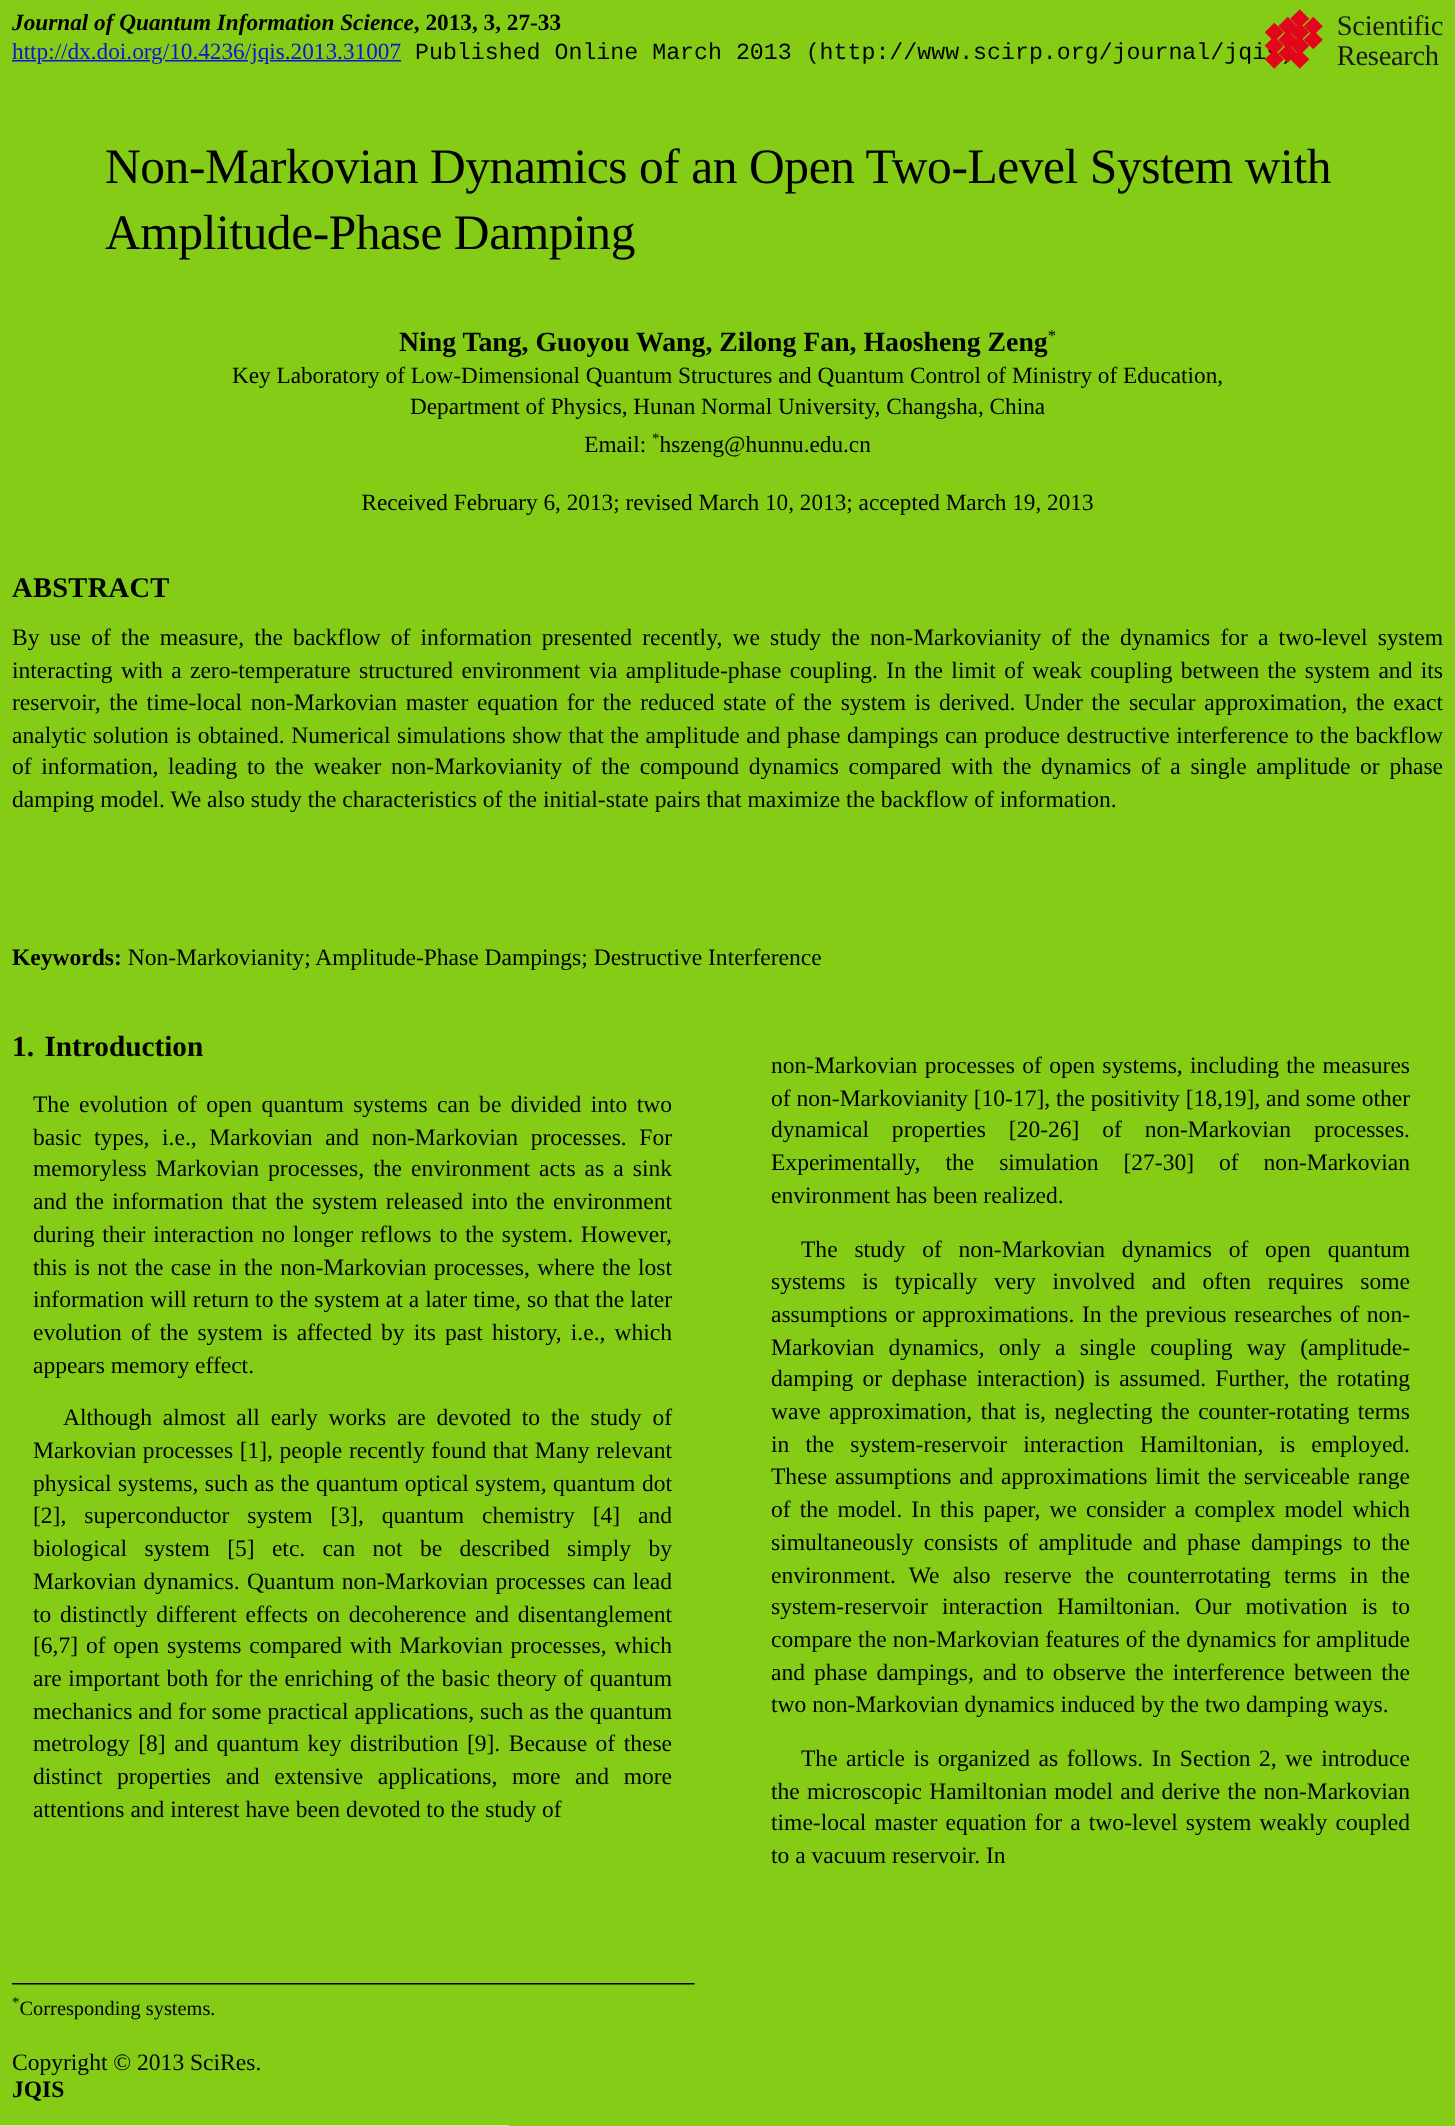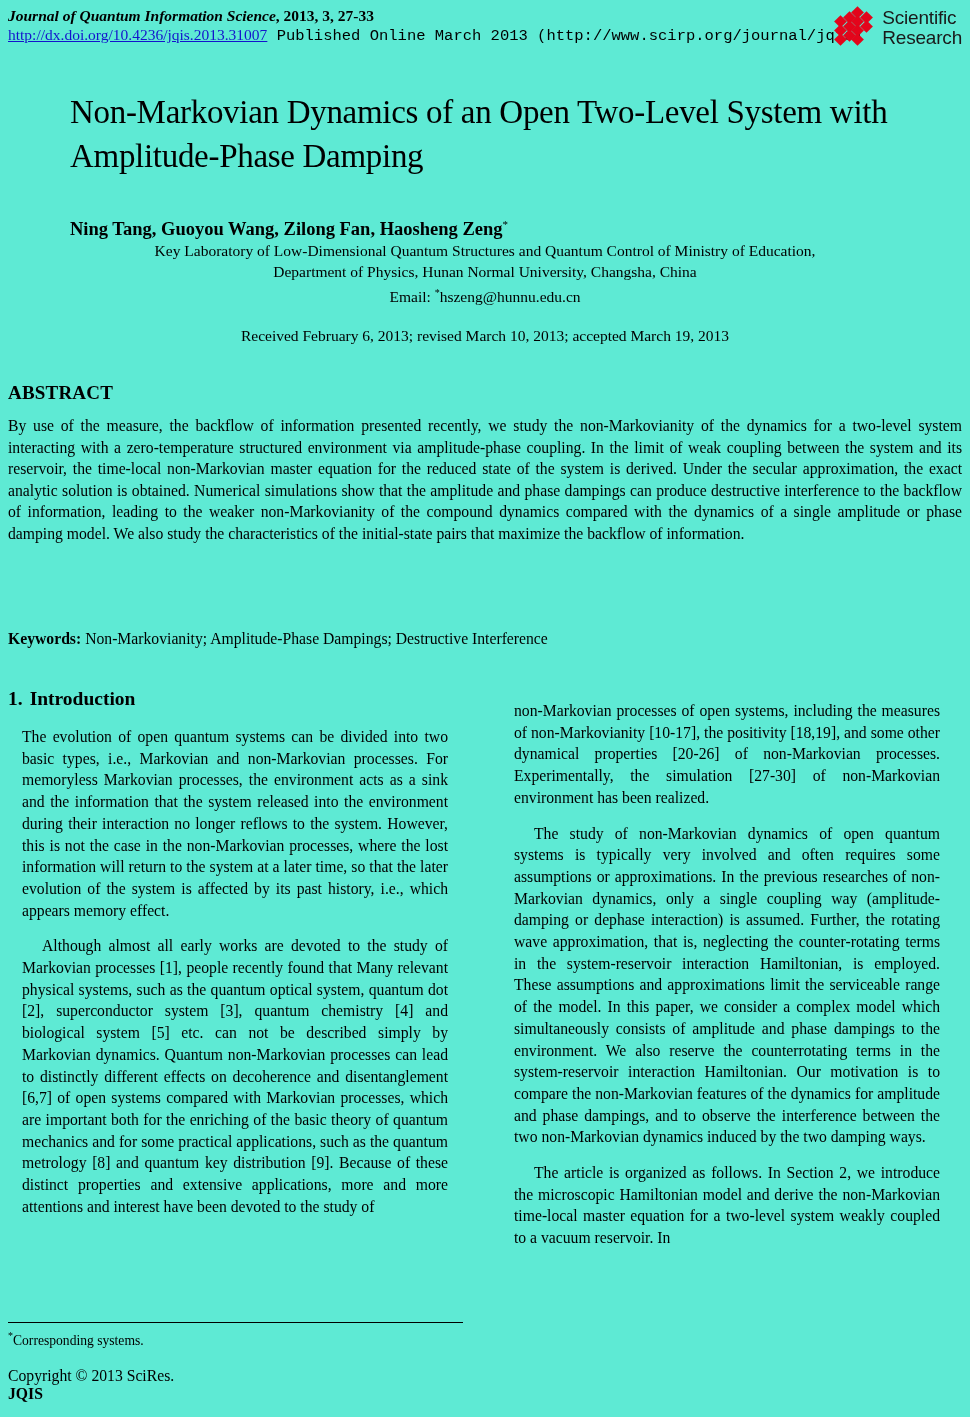--- a/index.html
+++ b/index.html
@@ -11,21 +11,21 @@
     font-family: "Liberation Serif", "DejaVu Serif", serif;
     color: #000000;
   }
   .page {
     position: relative;
     width: 970px;
     height: 1417px;
     box-sizing: border-box;
     padding: 0;
     overflow: hidden;
-    background: #5eead4;
+    background: #84cc16;
   }
 
   
   .masthead {
     position: absolute;
     top: 6px;
     left: 8px;
     right: 8px;
     height: 52px;
   }
@@ -70,21 +70,21 @@
     flex: none;
   }
   .logo-mark i {
     position: absolute;
     width: 9px;
     height: 9px;
     background: #e3051b;
     transform: rotate(45deg);
   }
   .logo-words {
-    font-family: Liberation Sans, sans-serif;
+    font-family: Liberation Serif, serif;
     font-size: 19px;
     line-height: 20px;
     color: #1a1a1a;
     letter-spacing: -0.2px;
   }
 
   
   .title {
     position: absolute;
     top: 90px;
@@ -94,21 +94,21 @@
     font-size: 33px;
     line-height: 44px;
     font-weight: normal;
     letter-spacing: -0.3px;
   }
   .authors {
     position: absolute;
     top: 212px;
     left: 70px;
     width: 830px;
-    text-align: left;
+    text-align: center;
     font-size: 18.5px;
     line-height: 24px;
     font-weight: bold;
   }
   .authors sup {
     font-size: 11px;
     font-weight: normal;
     vertical-align: super;
   }
   .affiliation {

